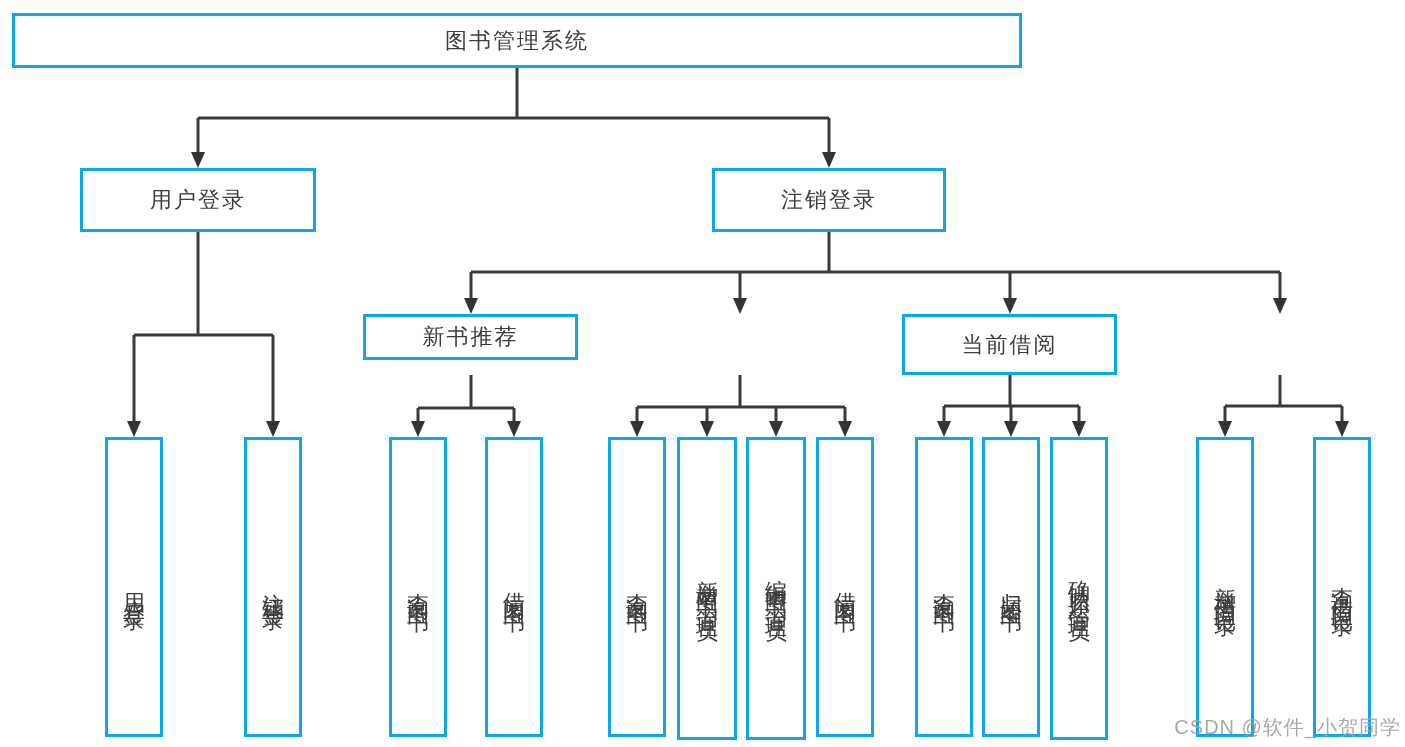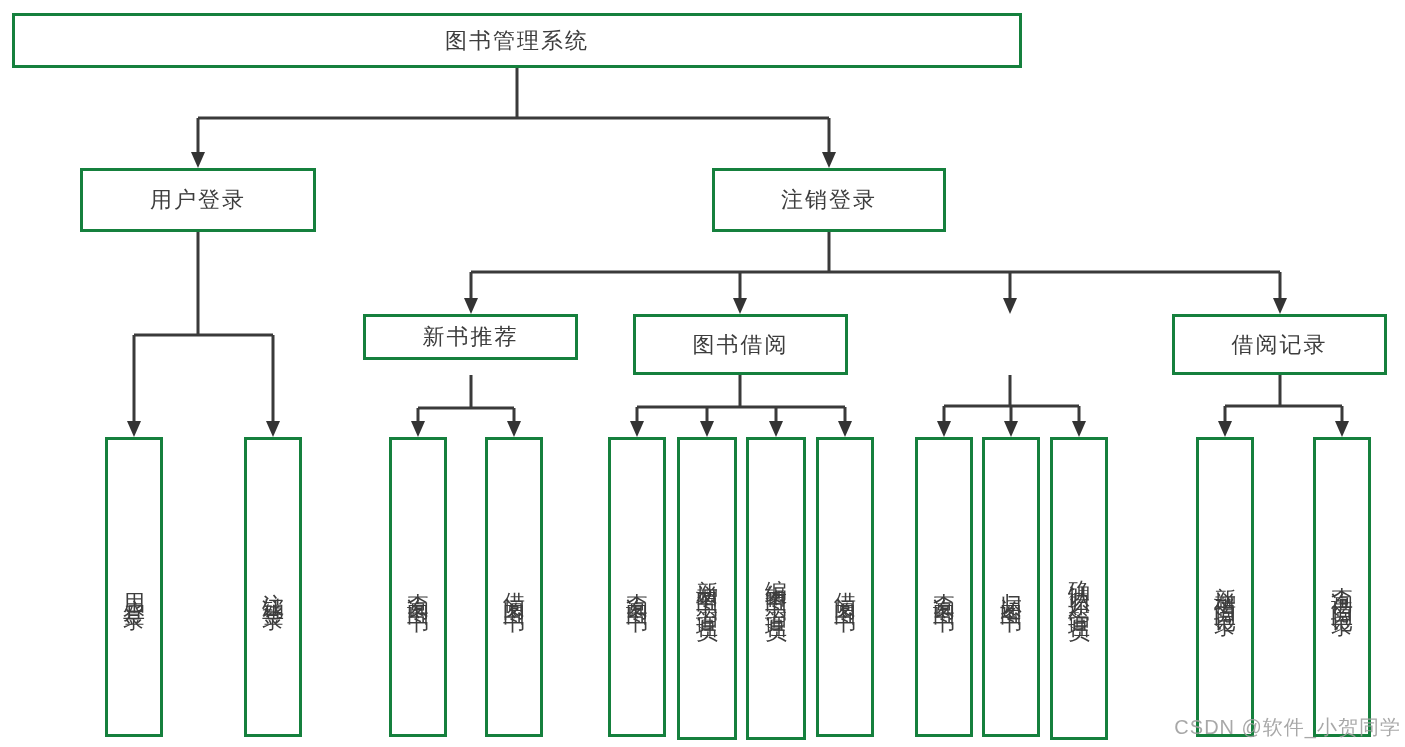--- a/index.html
+++ b/index.html
@@ -21,21 +21,21 @@
     stroke: #3a3a3a;
     stroke-width: 3;
   }
   .connectors polygon {
     fill: #333333;
     stroke: none;
   }
   .node {
     position: absolute;
     box-sizing: border-box;
-    border: 3px solid #15803d;
+    border: 3px solid #0ea5e9;
     background: #ffffff;
     display: flex;
     align-items: center;
     justify-content: center;
     color: #3d3d3d;
   }
   .node.h span {
     font-size: 22px;
     letter-spacing: 2px;
     white-space: nowrap;
@@ -105,25 +105,22 @@
   <div class="node h" style="left:80px;top:168px;width:236px;height:64px">
     <span>用户登录</span>
   </div>
   <div class="node h" style="left:712px;top:168px;width:234px;height:64px">
     <span>注销登录</span>
   </div>
 
   <div class="node h" style="left:363px;top:314px;width:215px;height:46px">
     <span>新书推荐</span>
   </div>
-  <div class="node h" style="left:633px;top:314px;width:215px;height:61px">
-    <span>图书借阅</span>
-  </div>
-  <div class="node h" style="left:1172px;top:314px;width:215px;height:61px">
-    <span>借阅记录</span>
+  <div class="node h" style="left:902px;top:314px;width:215px;height:61px">
+    <span>当前借阅</span>
   </div>
 
   <div class="node v" style="left:105px;top:437px;width:58px;height:300px">
     <span>用户登录</span>
   </div>
   <div class="node v" style="left:244px;top:437px;width:58px;height:300px">
     <span>注销登录</span>
   </div>
 
   <div class="node v" style="left:389px;top:437px;width:58px;height:300px">

